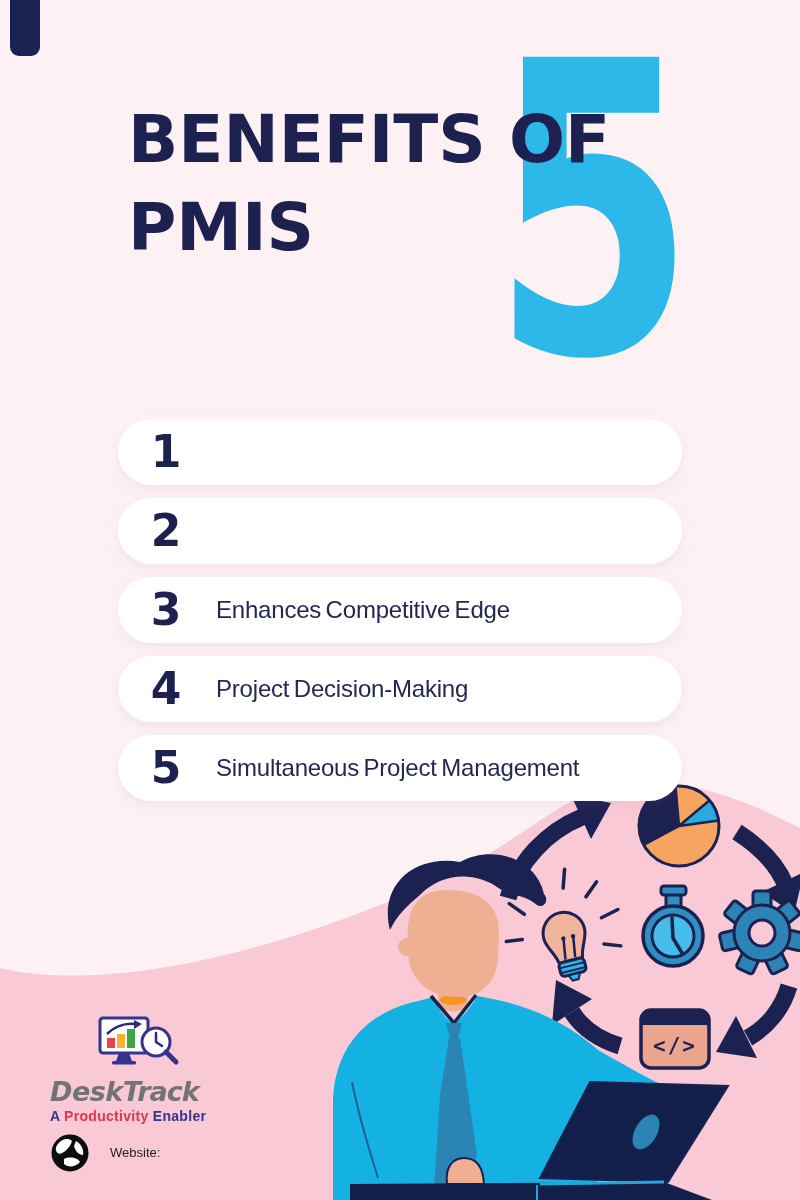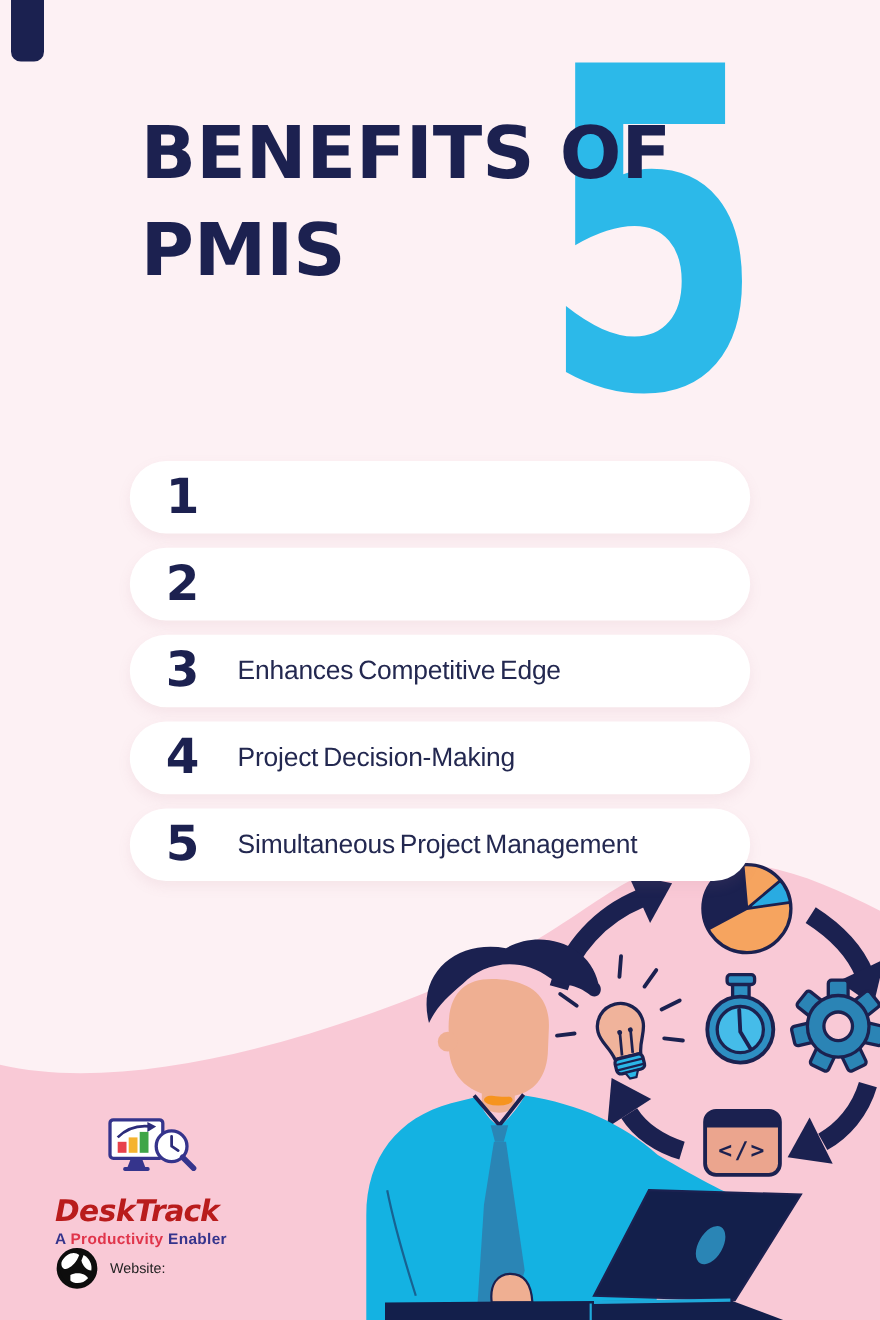--- a/index.html
+++ b/index.html
@@ -45,30 +45,30 @@
     letter-spacing:-0.2px;word-spacing:-2px;
   }
   
   .wave-svg{position:absolute;left:0;top:0;z-index:1;}
   .illus-svg{position:absolute;left:0;top:0;z-index:3;}
   
   .brand{position:absolute;left:50px;top:1014px;z-index:6;width:180px;}
   .brand-icon{display:block;margin-left:32px;}
   .brand-name{
     font-family:"DejaVu Sans",sans-serif;font-style:italic;font-weight:bold;
-    font-size:27px;color:#b91c1c;margin-top:10px;letter-spacing:-0.5px;
+    font-size:27px;color:#737373;margin-top:0;letter-spacing:-0.5px;
   }
   .brand-name .t2{letter-spacing:-1px;}
   .brand-tagline{
     font-size:14px;font-weight:bold;color:#35348C;margin-top:1px;letter-spacing:0.3px;
   }
   .brand-tagline .hl{color:#E0354B;}
   
   .footer{position:absolute;left:50px;top:1133px;z-index:6;display:flex;align-items:center;}
-  .footer-text{margin-left:10px;}
+  .footer-text{margin-left:20px;}
   .website-label{font-size:13px;color:#222;line-height:1.25;}
   .website-url{font-size:20px;font-weight:bold;color:#141414;letter-spacing:0.1px;line-height:1.3;}
 </style>
 </head>
 <body>
 
 <div class="corner-accent"></div>
 
 <div class="big-five">5</div>
 

